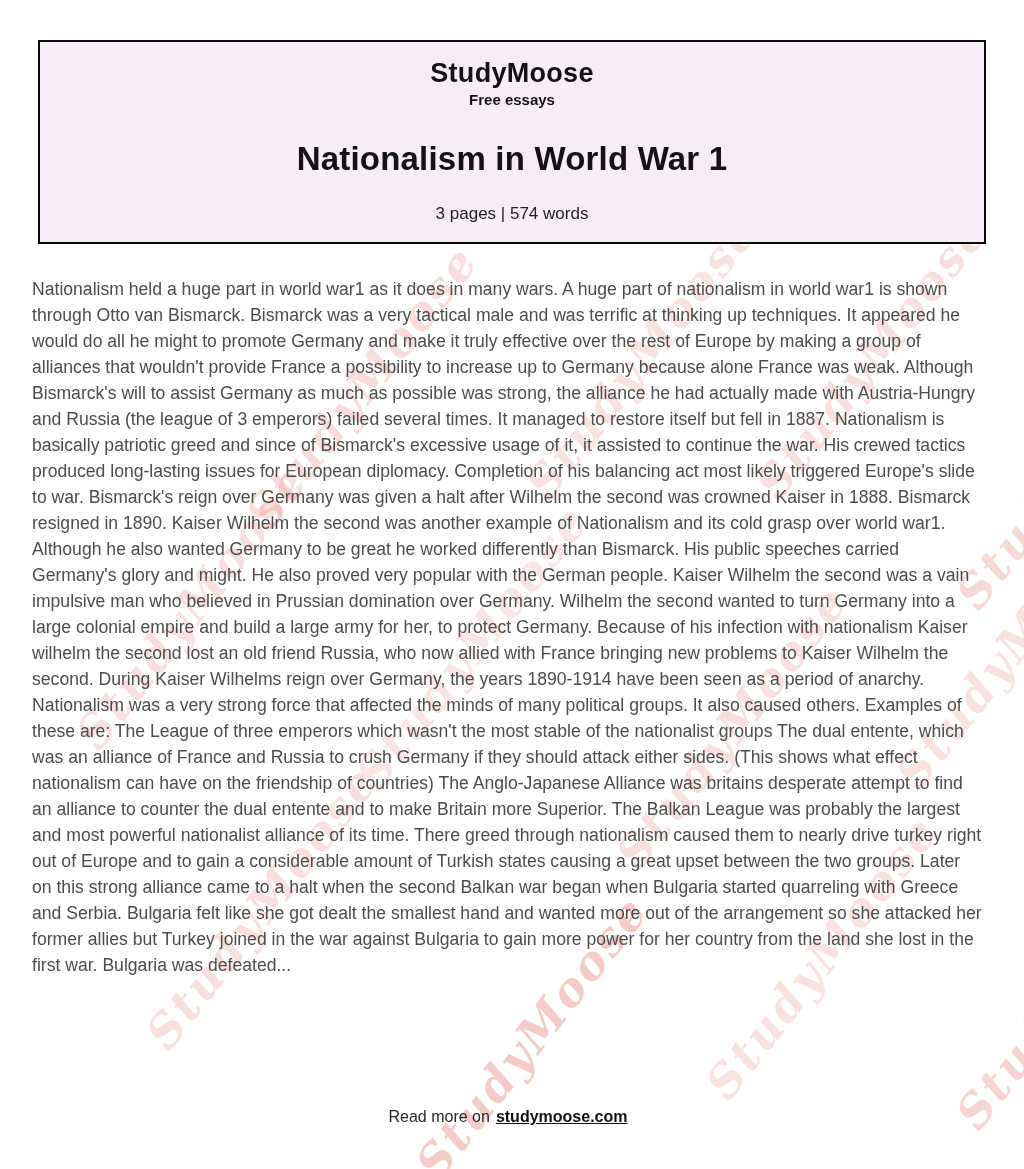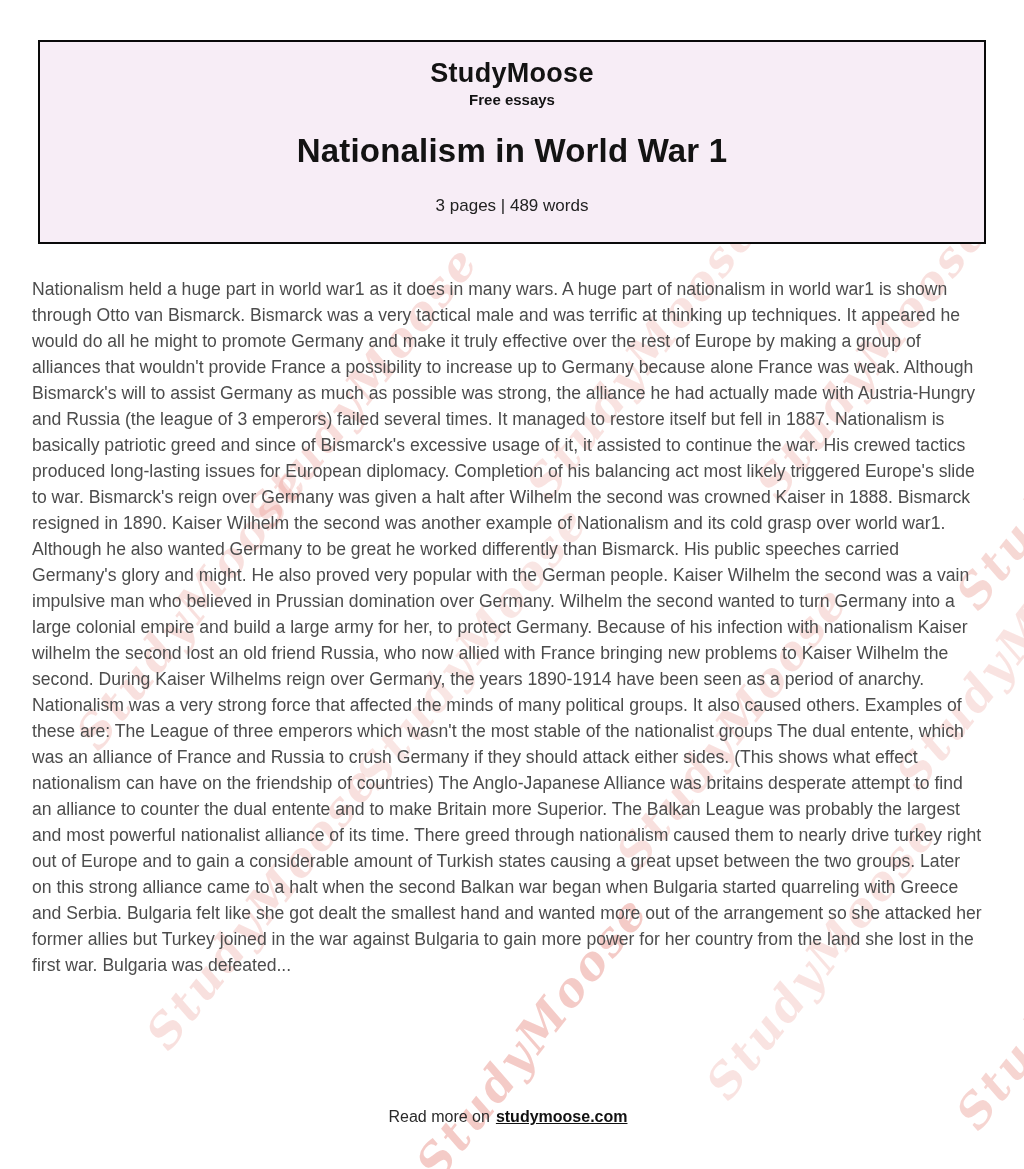--- a/index.html
+++ b/index.html
@@ -57,21 +57,21 @@
     letter-spacing: 0.3px;
   }
   .tagline {
     margin-top: 2px;
     font-size: 15px;
     font-weight: 700;
     color: #131313;
     text-align: center;
   }
   .essay-title {
-    margin: 24px 0 0 0;
+    margin: 32px 0 0 0;
     font-size: 33px;
     font-weight: 700;
     color: #131313;
     letter-spacing: 0.2px;
   }
   .essay-meta {
     margin-top: 26px;
     font-size: 17px;
     color: #222222;
   }
@@ -123,21 +123,21 @@
     <span class="wm" style="left:360px; top:1010px; opacity:0.34;">StudyMoose</span>
     <span class="wm" style="left:650px; top:930px; opacity:0.18;">StudyMoose</span>
     <span class="wm" style="left:900px; top:960px; opacity:0.28;">StudyMoose</span>
     <span class="wm" style="left:940px; top:1120px; opacity:0.24;">StudyMoose</span>
   </div>
 
   <div class="header-box">
     <div class="logo">StudyMoose</div>
     <div class="tagline">Free essays</div>
     <h1 class="essay-title">Nationalism in World War 1</h1>
-    <div class="essay-meta">3 pages | 489 words</div>
+    <div class="essay-meta">3 pages | 574 words</div>
   </div>
 
   <div class="essay-body">Nationalism held a huge part in world war1 as it does in many wars. A huge part of nationalism in world war1 is shown through Otto van Bismarck. Bismarck was a very tactical male and was terrific at thinking up techniques. It appeared he would do all he might to promote Germany and make it truly effective over the rest of Europe by making a group of alliances that wouldn't provide France a possibility to increase up to Germany because alone France was weak. Although Bismarck's will to assist Germany as much as possible was strong, the alliance he had actually made with Austria-Hungry and Russia (the league of 3 emperors) failed several times. It managed to restore itself but fell in 1887. Nationalism is basically patriotic greed and since of Bismarck's excessive usage of it, it assisted to continue the war. His crewed tactics produced long-lasting issues for European diplomacy. Completion of his balancing act most likely triggered Europe's slide to war. Bismarck's reign over Germany was given a halt after Wilhelm the second was crowned Kaiser in 1888. Bismarck resigned in 1890. Kaiser Wilhelm the second was another example of Nationalism and its cold grasp over world war1. Although he also wanted Germany to be great he worked differently than Bismarck. His public speeches carried Germany's glory and might. He also proved very popular with the German people. Kaiser Wilhelm the second was a vain impulsive man who believed in Prussian domination over Germany. Wilhelm the second wanted to turn Germany into a large colonial empire and build a large army for her, to protect Germany. Because of his infection with nationalism Kaiser wilhelm the second lost an old friend Russia, who now allied with France bringing new problems to Kaiser Wilhelm the second. During Kaiser Wilhelms reign over Germany, the years 1890-1914 have been seen as a period of anarchy. Nationalism was a very strong force that affected the minds of many political groups. It also caused others. Examples of these are: The League of three emperors which wasn't the most stable of the nationalist groups The dual entente, which was an alliance of France and Russia to crush Germany if they should attack either sides. (This shows what effect nationalism can have on the friendship of countries) The Anglo-Japanese Alliance was britains desperate attempt to find an alliance to counter the dual entente and to make Britain more Superior. The Balkan League was probably the largest and most powerful nationalist alliance of its time. There greed through nationalism caused them to nearly drive turkey right out of Europe and to gain a considerable amount of Turkish states causing a great upset between the two groups. Later on this strong alliance came to a halt when the second Balkan war began when Bulgaria started quarreling with Greece and Serbia. Bulgaria felt like she got dealt the smallest hand and wanted more out of the arrangement so she attacked her former allies but Turkey joined in the war against Bulgaria to gain more power for her country from the land she lost in the first war. Bulgaria was defeated...</div>
 
   <div class="footer">
     <span>Read more on</span><a href="#">studymoose.com</a>
   </div>
 
 </div>
 

